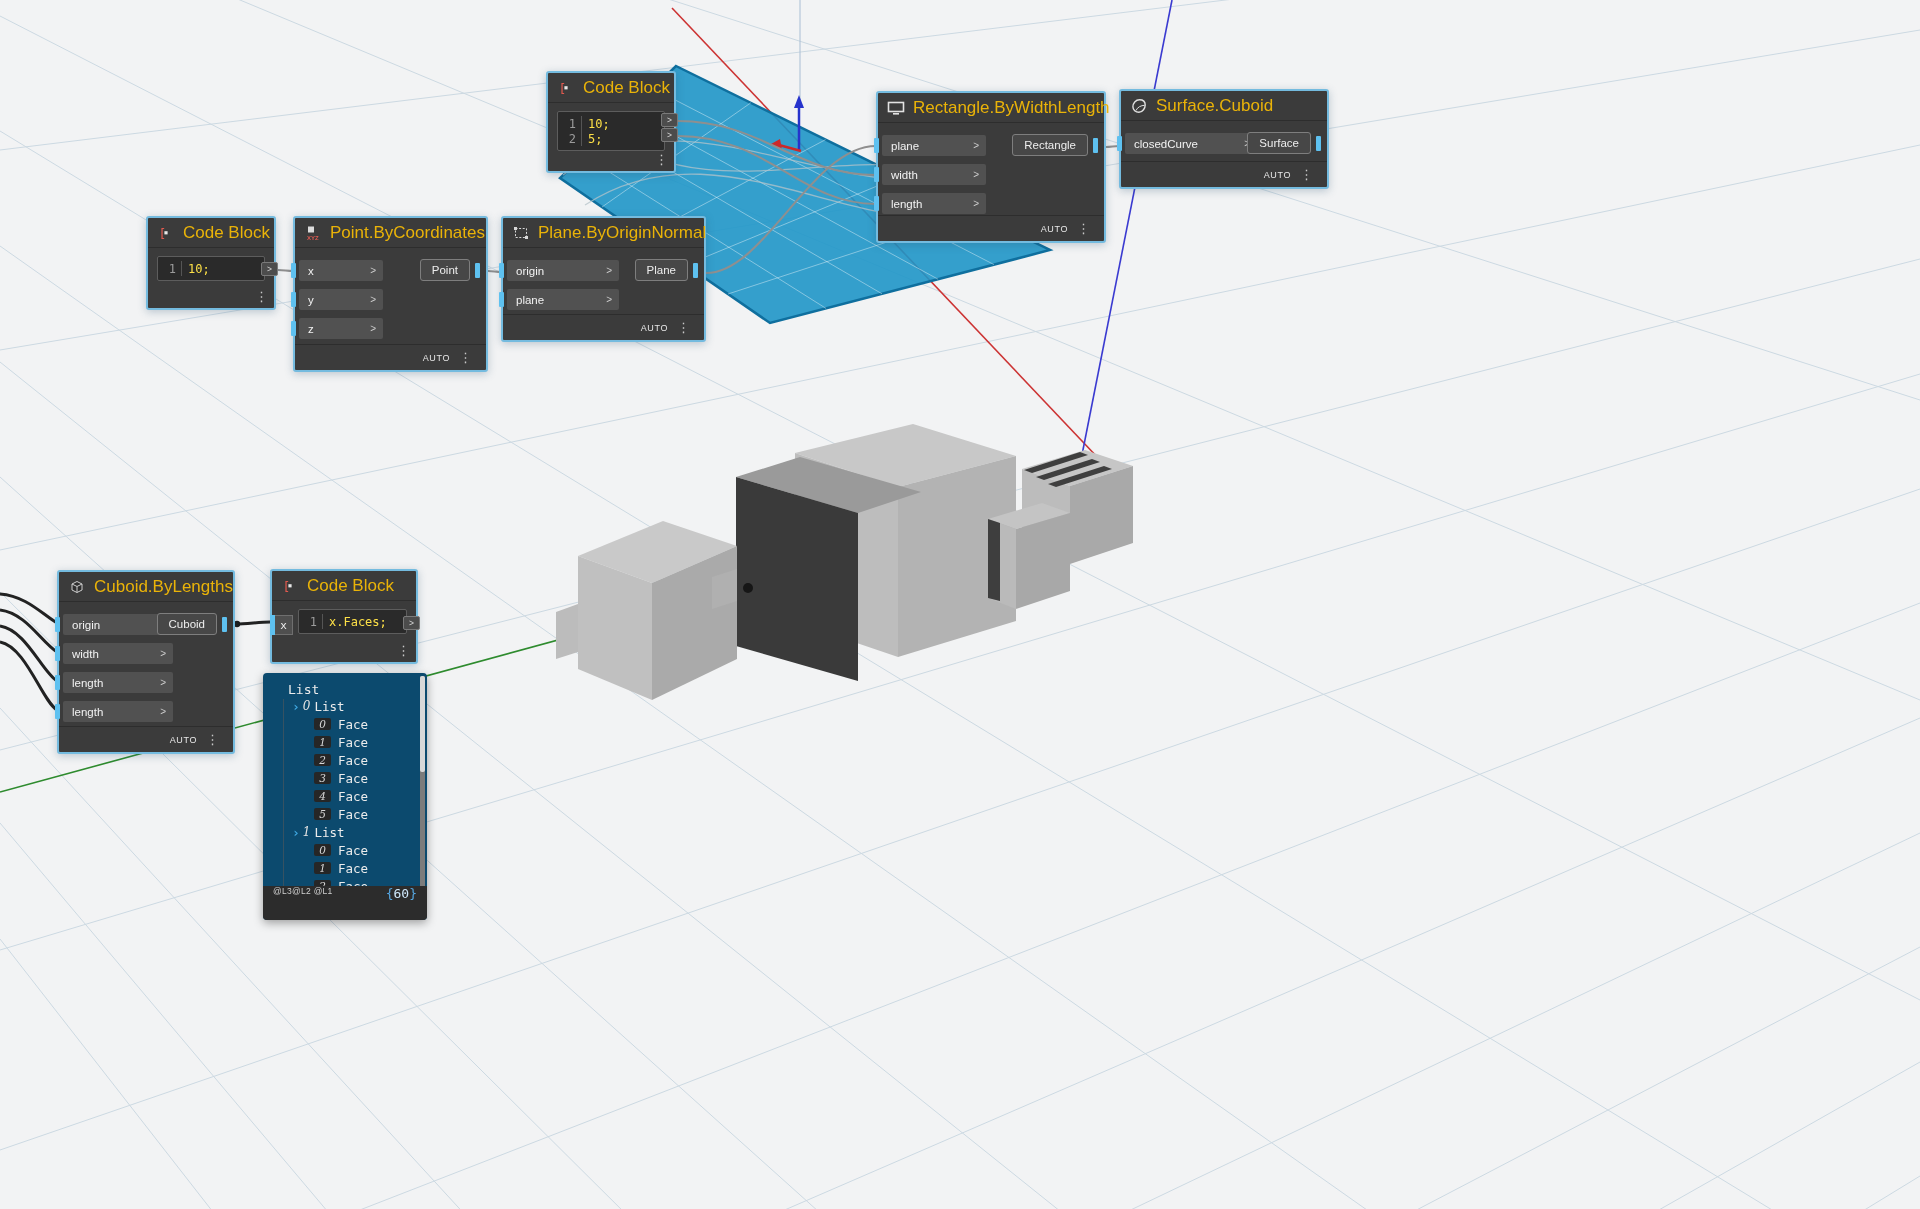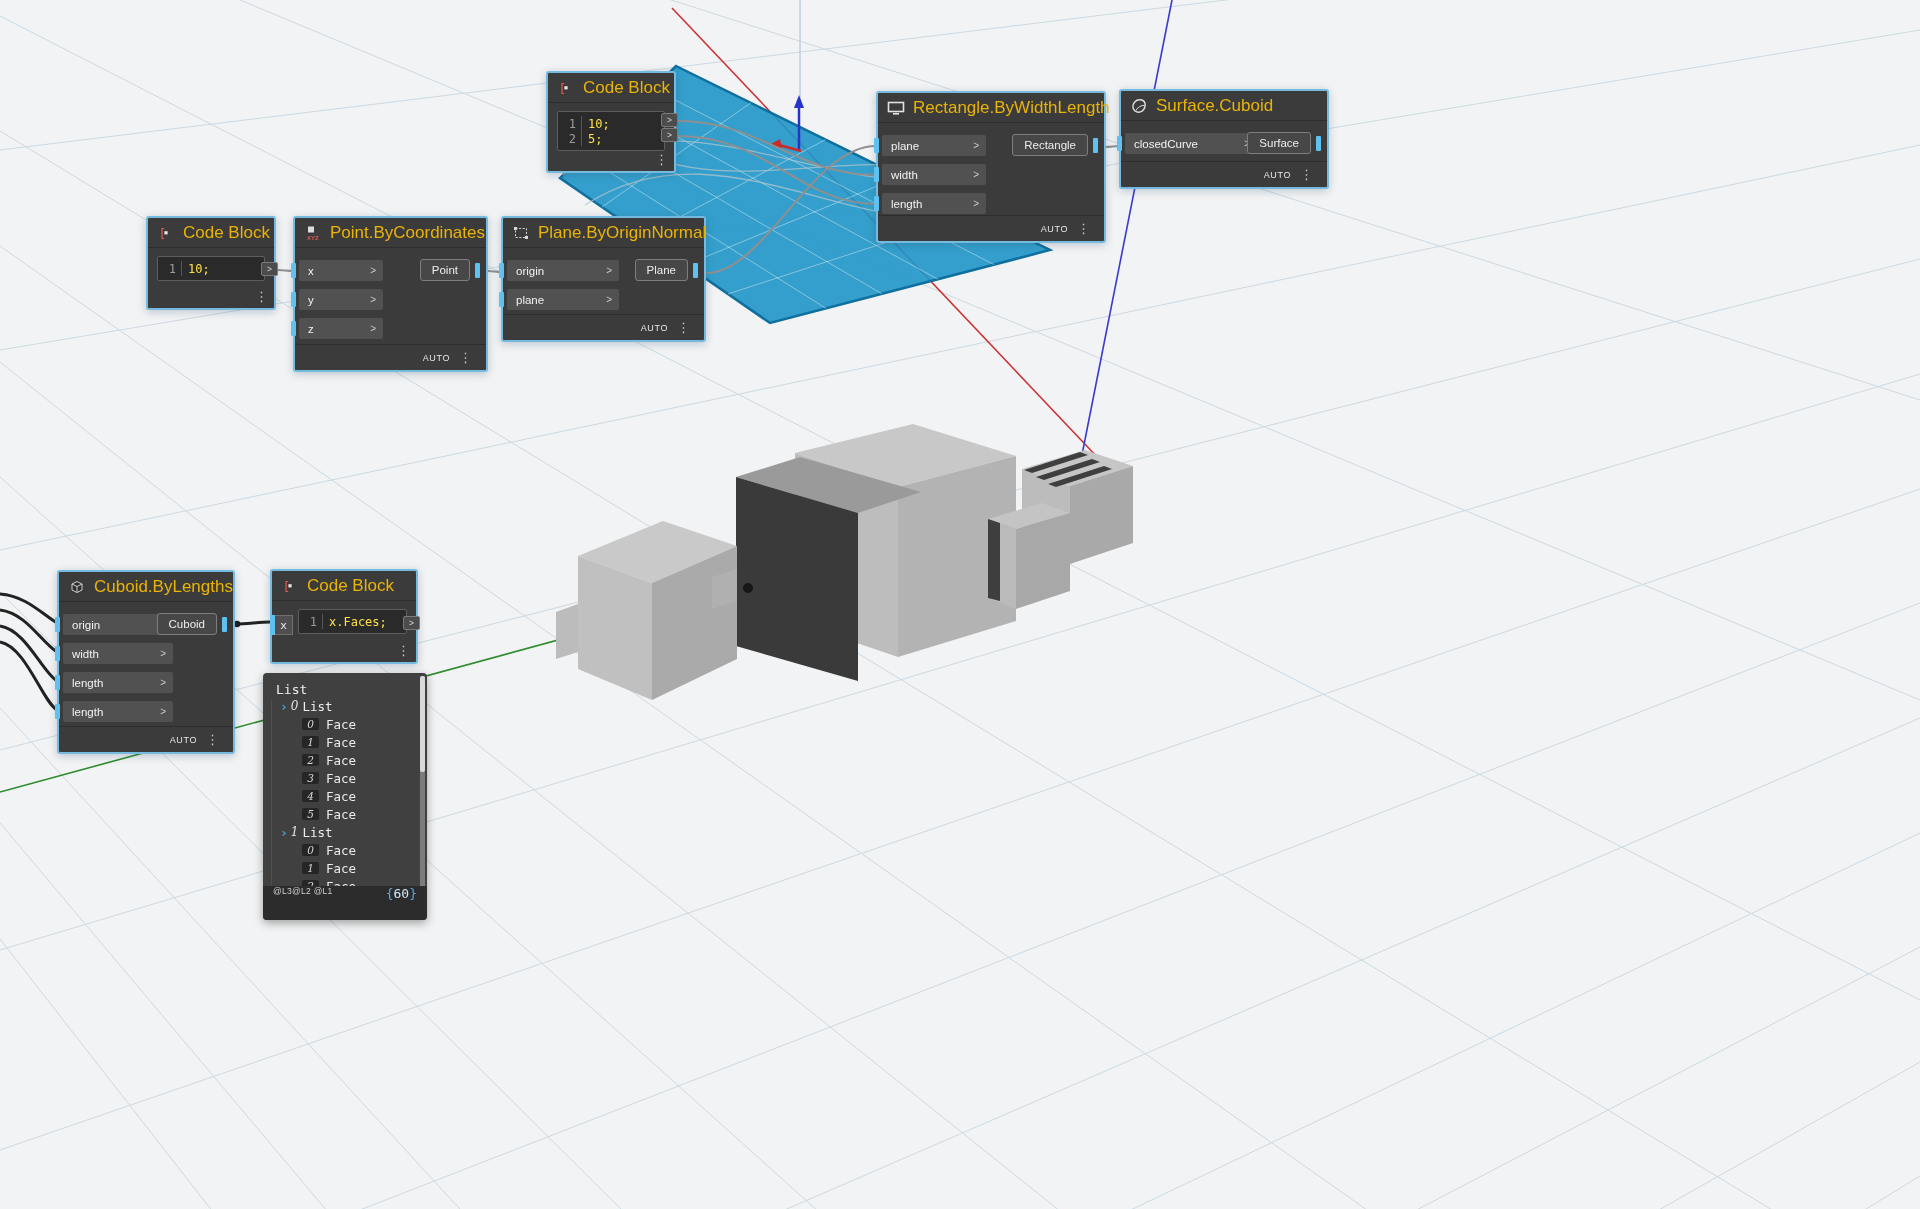--- a/index.html
+++ b/index.html
@@ -41,22 +41,22 @@
   .cb-out { position:absolute; right:-4px; width:17px; height:14px; background:#4c4c4c; border:1px solid #7a7a7a;
             border-radius:2px; color:#d9d9d9; font-size:8.5px; display:flex; align-items:center;
             justify-content:center; box-sizing:border-box; }
   .cb-kebab { position:absolute; right:6px; bottom:4px; font-size:13px; color:#c9c9c9; }
   .x-port { position:absolute; left:-2px; top:44px; height:20px; display:flex; align-items:stretch; }
   .x-cap { width:5px; background:#5ec1f0; }
   .x-box { width:17px; background:#4f4f4f; border:1px solid #6f6f6f; border-left:none; color:#f0f0f0;
            font-size:11px; font-family:"DejaVu Sans Mono",monospace; display:flex; align-items:center; justify-content:center; }
 
   
-  .bubble { position:absolute; background:#404040; border-radius:4px; box-shadow:0 3px 10px rgba(0,0,0,.35);
-            font-family:"DejaVu Sans Mono",monospace; color:#ececec; box-sizing:border-box; }
+  .bubble { position:absolute; background:#0c4a6e; border-radius:4px; box-shadow:0 3px 10px rgba(0,0,0,.35);
+            font-family:"DejaVu Sans Mono",monospace; color:#ececec; box-sizing:border-box;padding-left:12px; }
   .bubble-content { position:relative; padding-top:4px; }
   .row-root { height:20px; display:flex; align-items:flex-end; padding-left:13px; font-size:13px; }
   .row-group { height:18px; display:flex; align-items:center; padding-left:17px; font-size:12.5px; }
   .row-item { height:18px; display:flex; align-items:center; padding-left:39px; font-size:12.5px; }
   .exp { color:#3fa7e0; font-weight:bold; font-size:13px; margin-right:3px; }
   .g-idx { font-style:italic; font-family:"DejaVu Serif",serif; font-size:12px; color:#e2e2e2; margin-right:4px; }
   .badge { min-width:17px; height:12px; background:#262626; border-radius:2px; display:flex; align-items:center;
            justify-content:center; font-style:italic; font-family:"DejaVu Serif",serif; font-size:10.5px;
            color:#d6d6d6; margin-right:7px; padding:0 3px; box-sizing:border-box; }
   .indent-guide { position:absolute; left:8px; top:26px; bottom:4px; width:1px; background:#5a5a5a; opacity:.55; }

